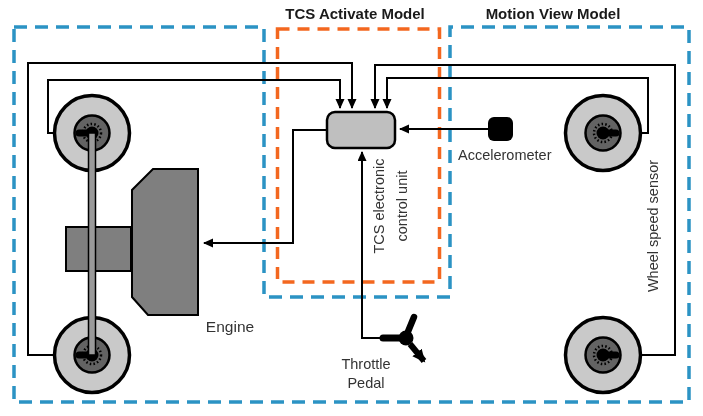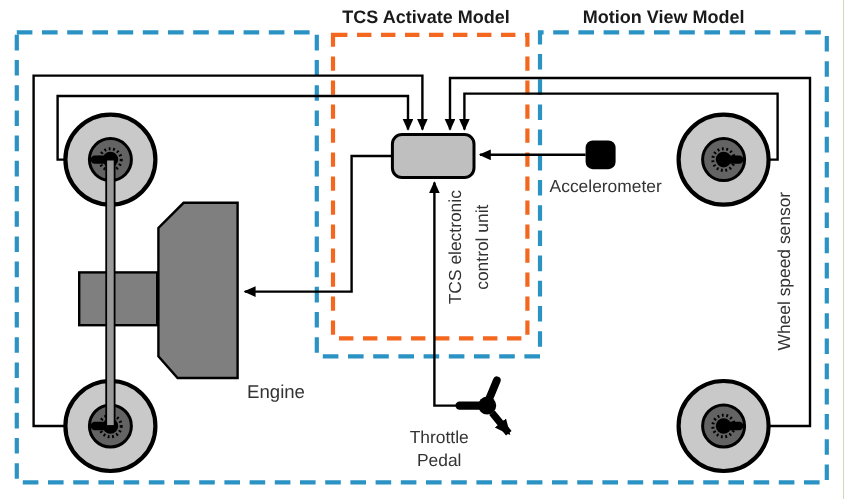--- a/index.html
+++ b/index.html
@@ -1,19 +1,19 @@
 <!DOCTYPE html>
 <html><head>
 <meta charset="utf-8">
 <style>
   html,body{margin:0;padding:0;background:#fff;}
   .canvas{
     position:relative;
     width:703px;height:416px;
-    background:#4d7c0f;
+    background:#a16207;
     font-family:"Liberation Sans", sans-serif;
     overflow:hidden;
     text-align:center;
   }
   svg{display:block;}
   text{font-family:"Liberation Sans", sans-serif;}
   .model-title{font-size:15px;font-weight:bold;fill:#1a1a1a;}
   .comp-label{font-size:14.5px;fill:#333333;}
   .wire{fill:none;stroke:#000;stroke-width:2;}
   .outline{stroke:#000;}

